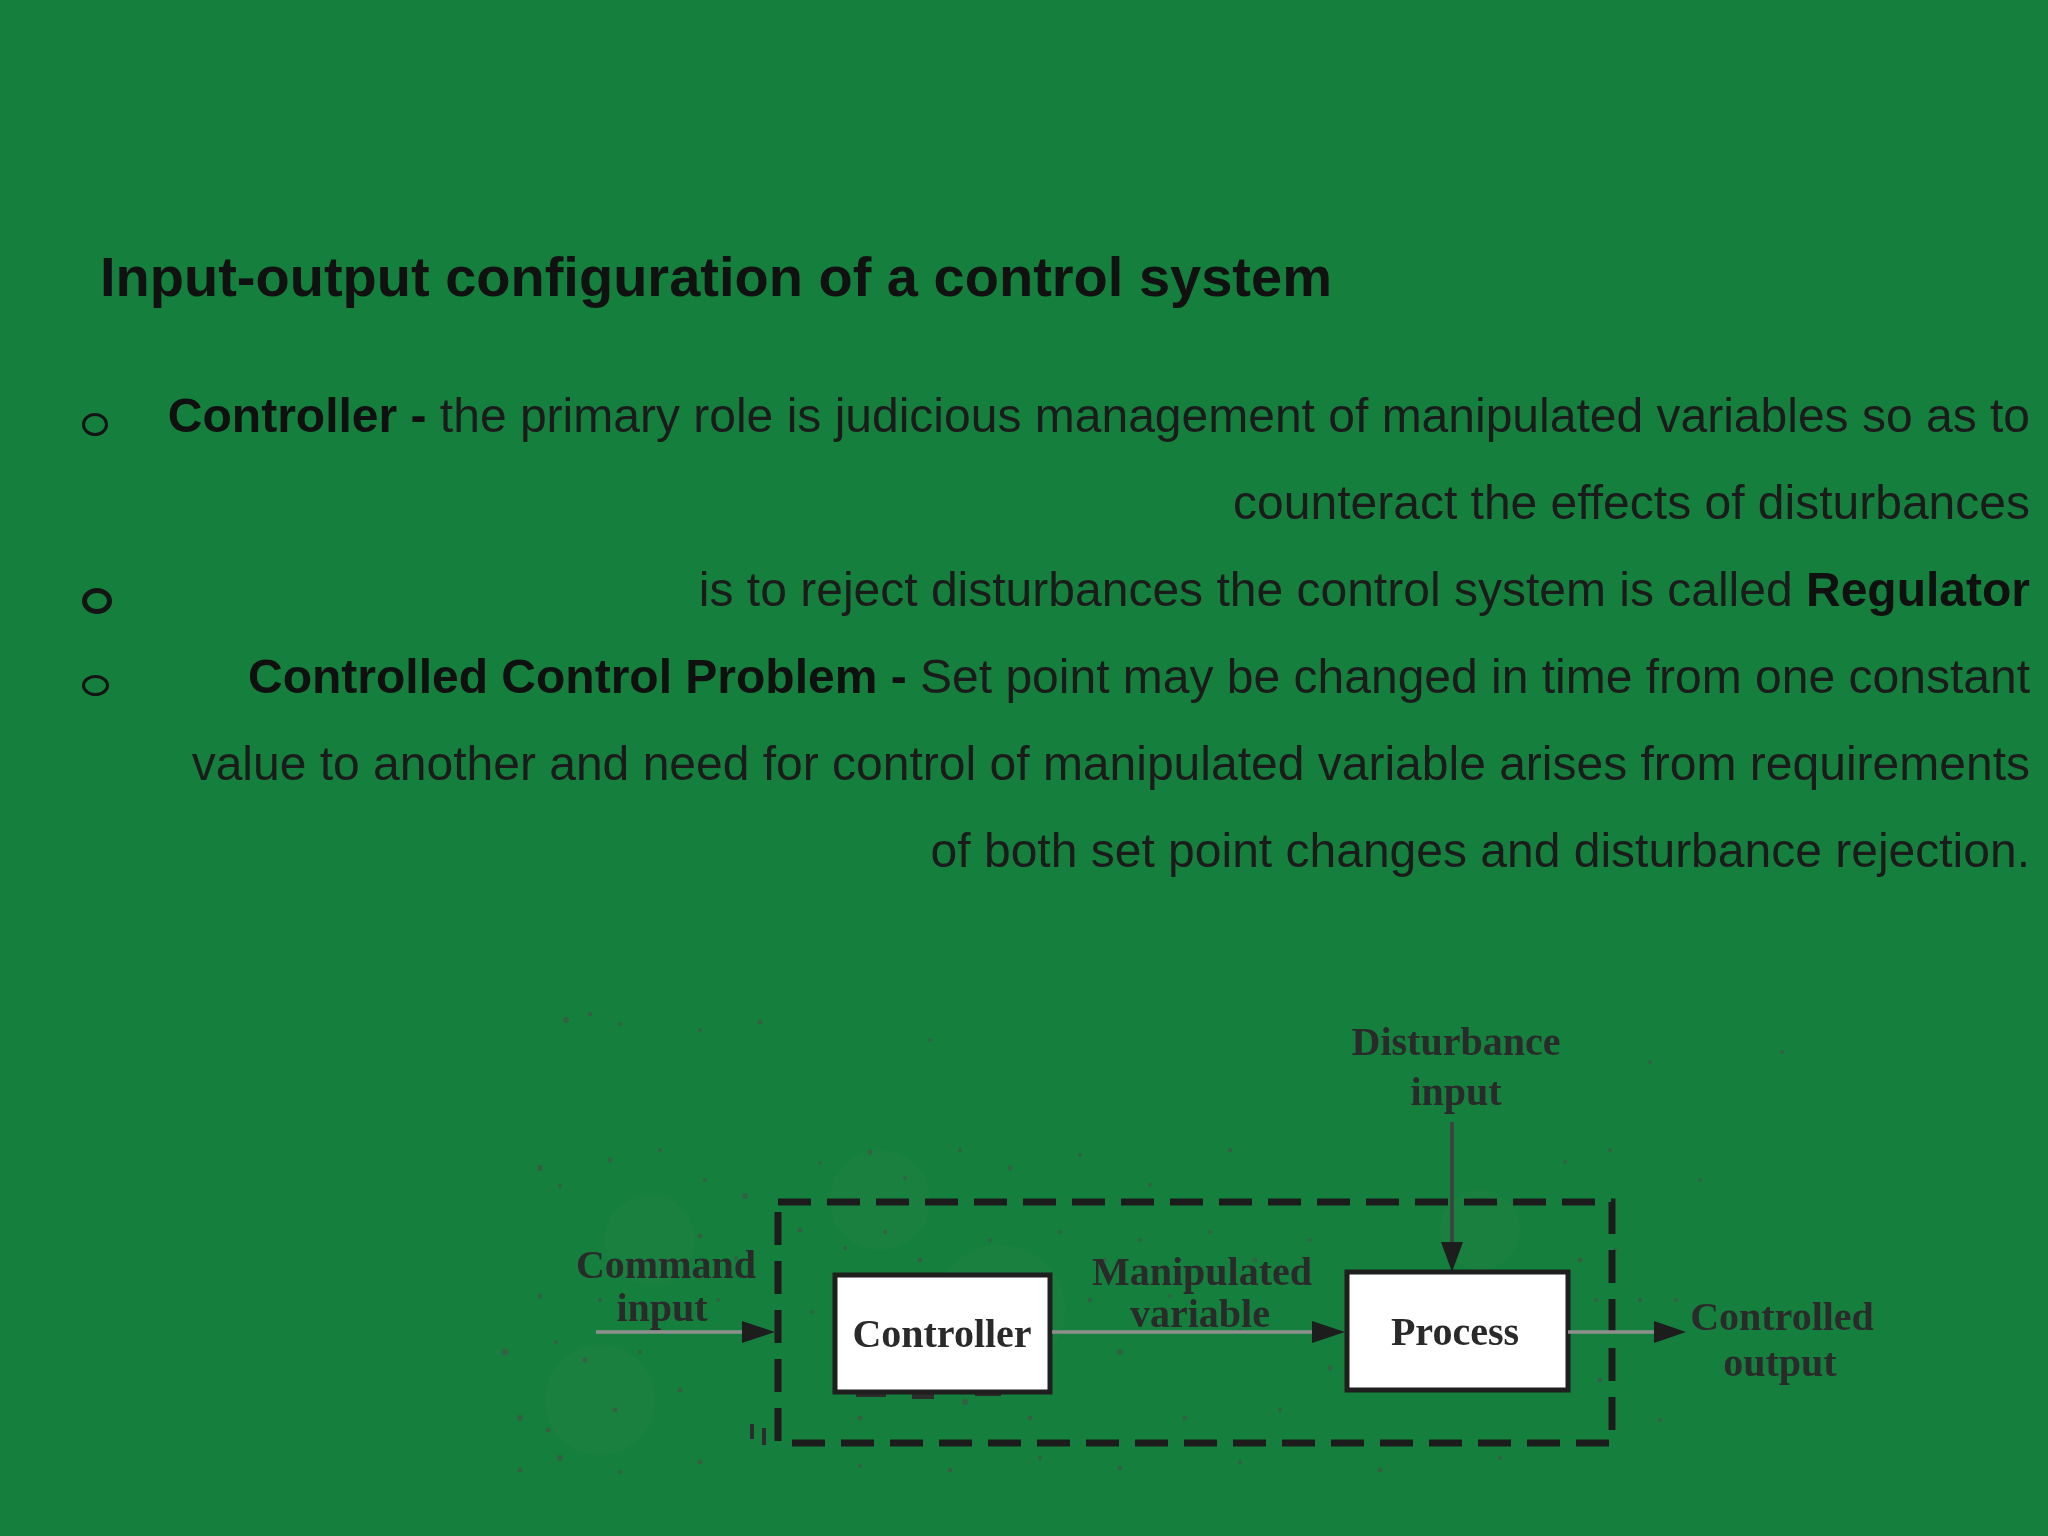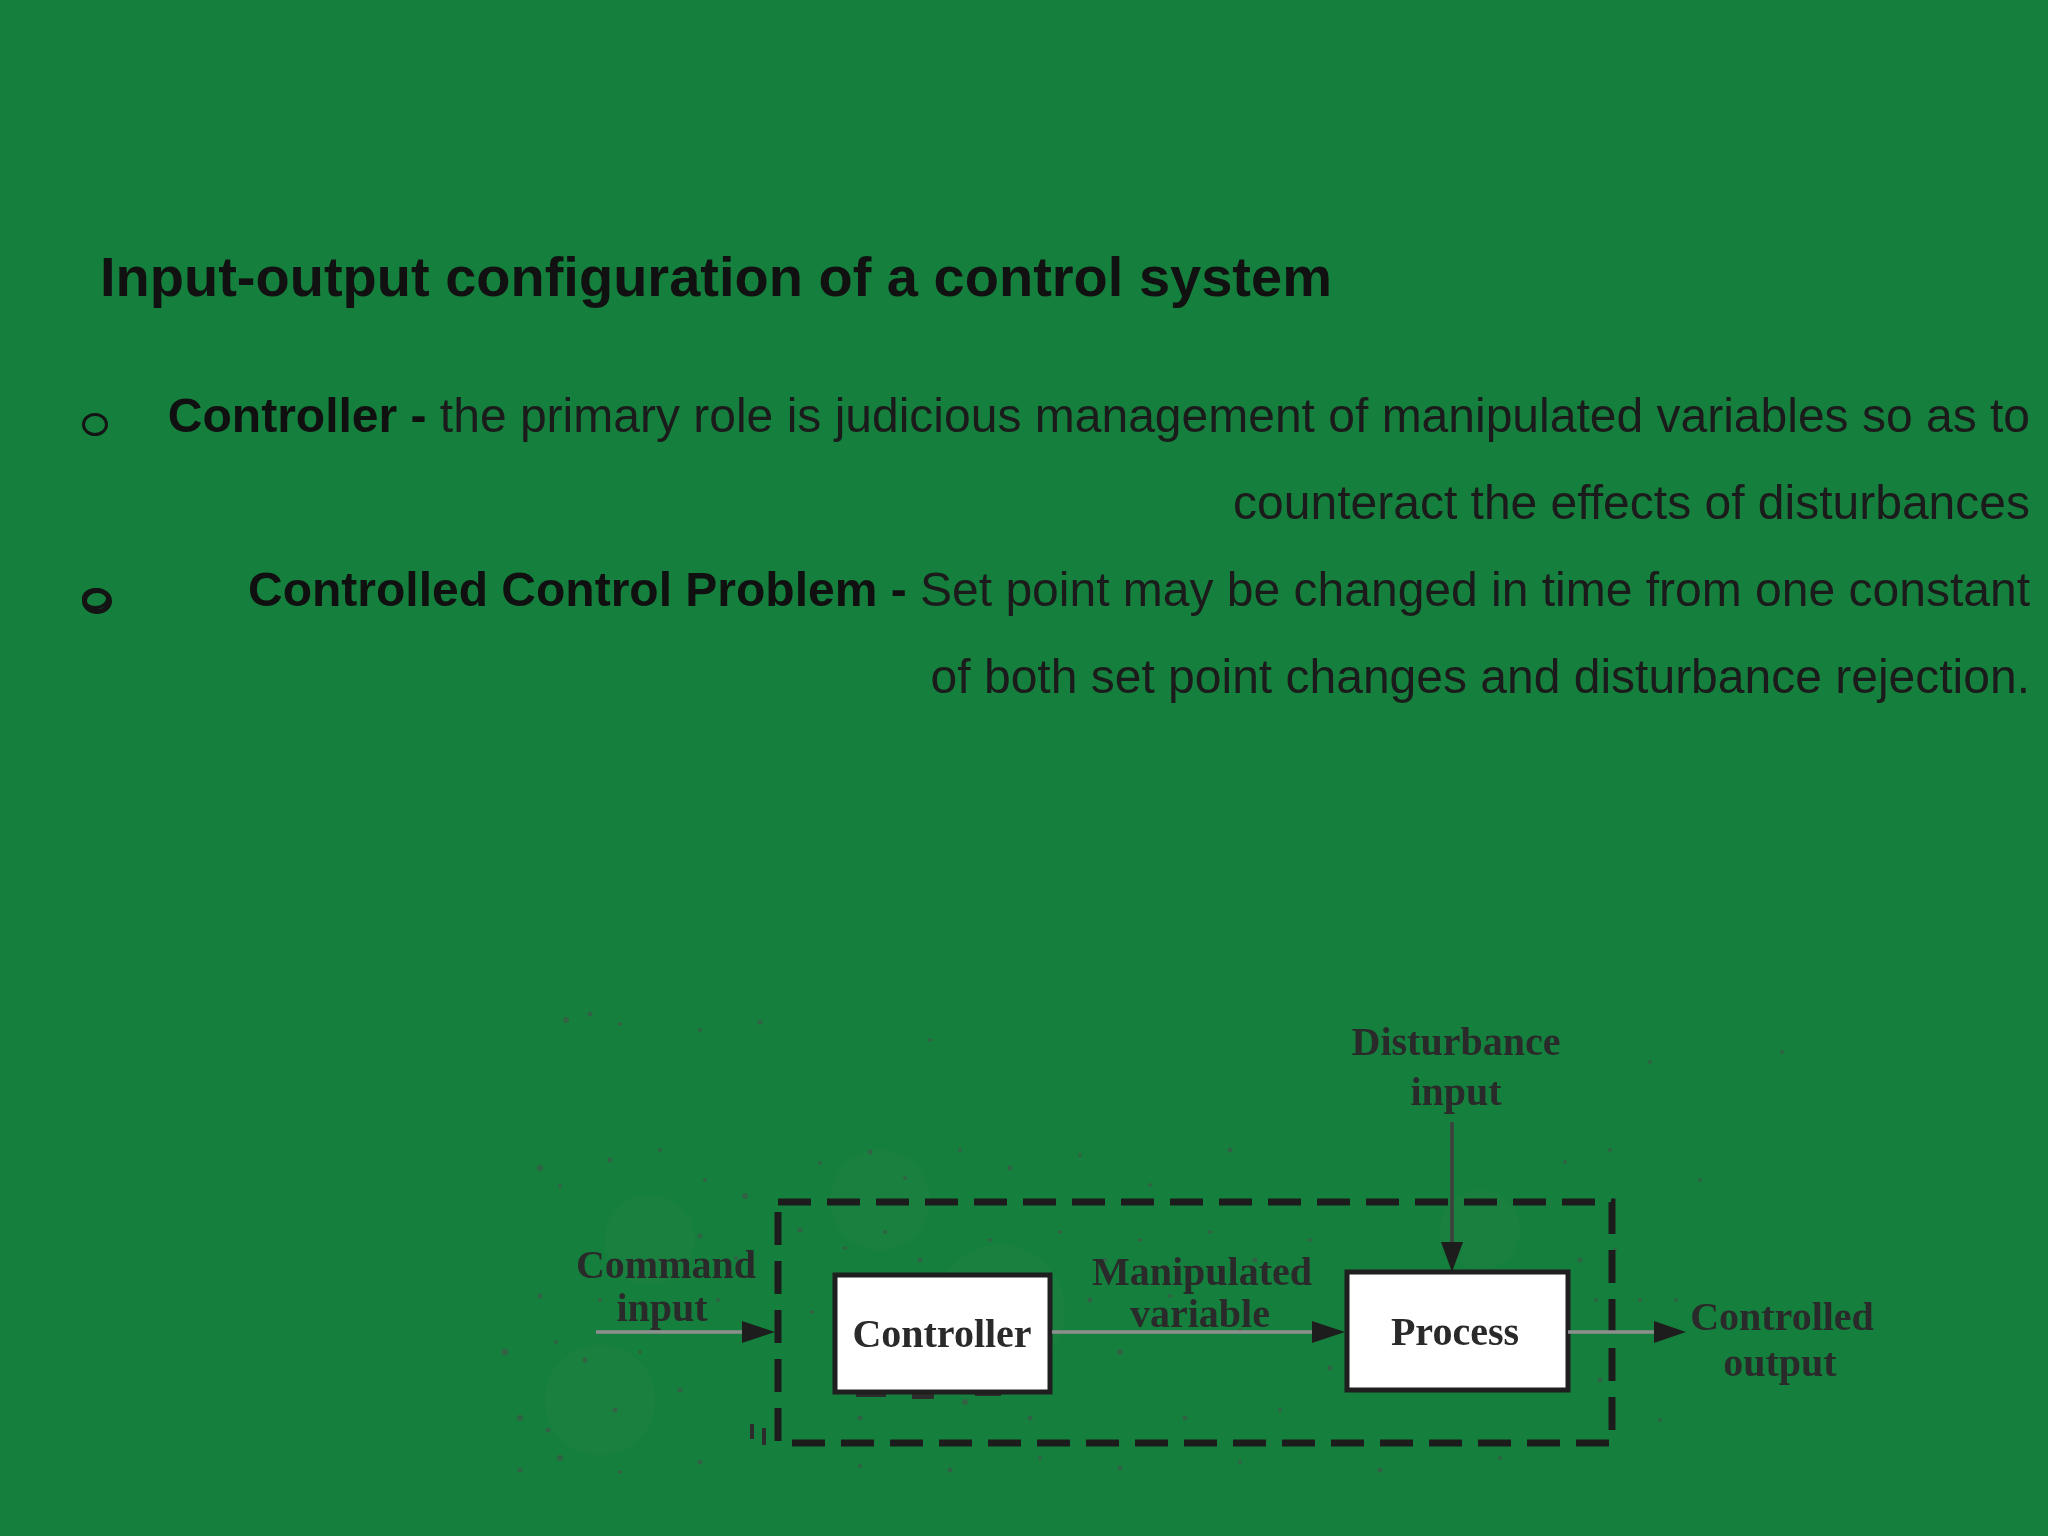--- a/index.html
+++ b/index.html
@@ -59,26 +59,28 @@
   <div class="bullets">
 
     <div class="bullet">
       <span class="marker m1"></span>
       <div class="bl"><b>Controller - </b><span>the primary role is judicious management of manipulated variables so as to</span></div>
       <div class="bl">counteract the effects of disturbances</div>
     </div>
 
     <div class="bullet">
       <span class="marker m2"></span>
+      <div class="bl"><span>is to reject disturbances the control system is called </span><b>Regulator</b></div>
     </div>
 
 
     <div class="bullet">
       <span class="marker m4"></span>
       <div class="bl"><b>Controlled Control Problem - </b><span>Set point may be changed in time from one constant</span></div>
+      <div class="bl">value to another and need for control of manipulated variable arises from requirements</div>
       <div class="bl">of both set point changes and disturbance rejection.</div>
     </div>
 
   </div>
 
   <svg class="figure-svg" viewBox="380 1000 1668 536">
 
     <g fill="#888888" opacity="0.05">
       <circle cx="650" cy="1240" r="45"></circle>
       <circle cx="1000" cy="1310" r="65"></circle>

